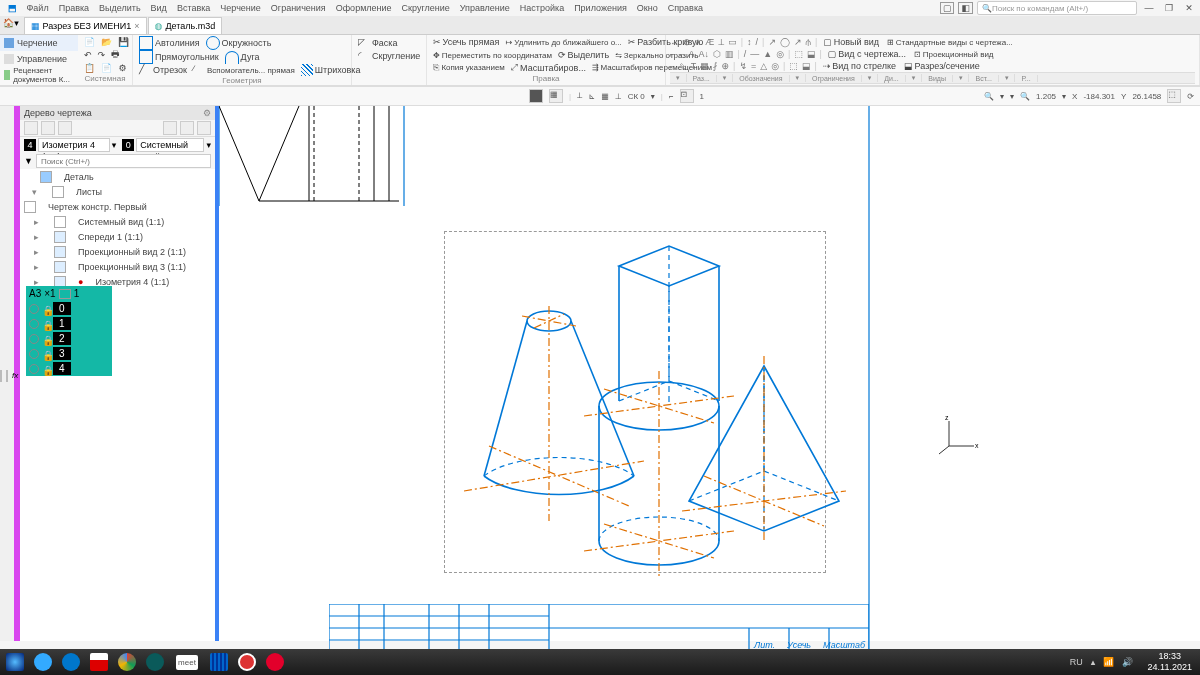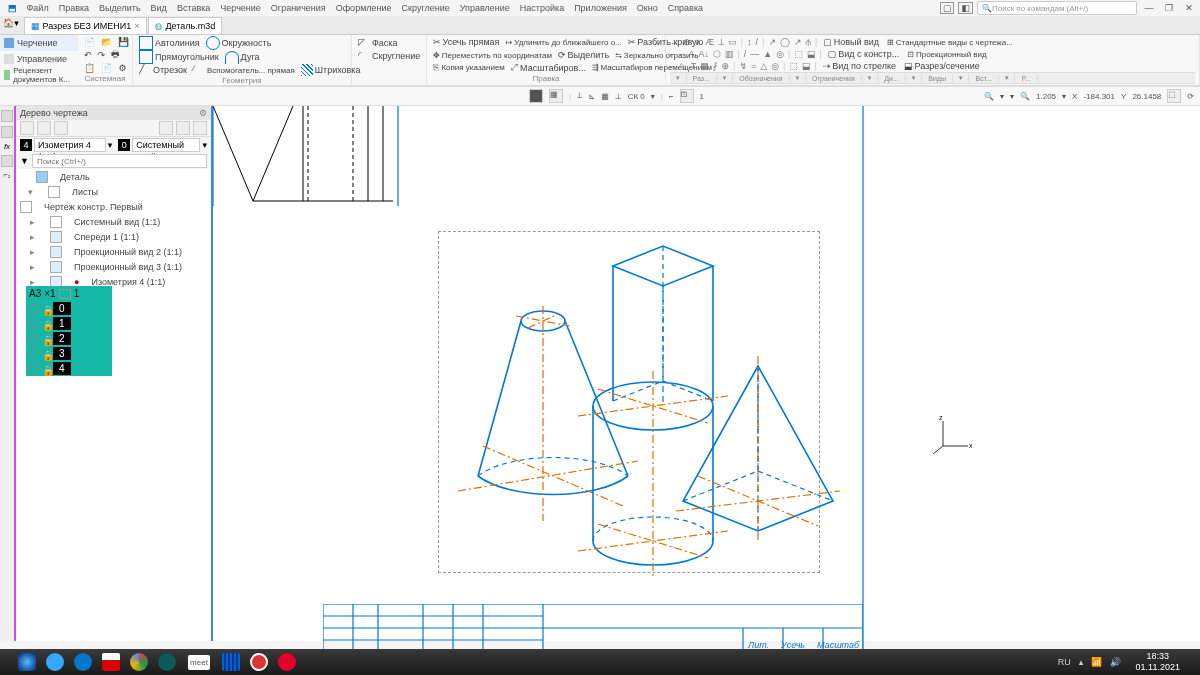--- a/index.html
+++ b/index.html
@@ -13,23 +13,23 @@
 .ribbon{height:50px;background:#f8f8f8;display:flex;border-bottom:1px solid #ddd}
 .left-mode{width:78px;display:flex;flex-direction:column}
 .mode-btn{height:16px;display:flex;align-items:center;gap:3px;padding:0 4px;font-size:9px;color:#444}
 .mode-btn .ico{width:10px;height:10px;display:inline-block}
 .ribbon-group{display:flex;flex-direction:column;justify-content:space-between;padding:1px 4px;border-right:1px solid #e5e5e5}
 .rg-row{display:flex;gap:2px;align-items:center;height:15px}
 .rbtn{display:flex;align-items:center;gap:2px;font-size:9px;color:#444;padding:0 2px;white-space:nowrap}
 .rbtn .ico{width:12px;height:12px;display:inline-block}
 .rg-lbl{font-size:8px;color:#888;text-align:center;height:10px;line-height:10px}
 .workspace{display:flex;height:535px;position:relative}
-.left-rail{width:14px;background:#f0f0f0;border-right:2px solid #d946ef;display:flex;flex-direction:column;align-items:center;gap:4px;padding-top:4px}
+.left-rail{width:14px;background:#f0f0f0;border-right:6px solid #d946ef;display:flex;flex-direction:row;align-items:center;gap:4px;padding-top:4px}
 .rail-ico{width:10px;height:10px;background:#ddd;border:1px solid #bbb}
-.left-panel{width:195px;background:#f5f5f5;border-right:2px solid #3b82f6;display:flex;flex-direction:column}
+.left-panel{width:195px;background:#f5f5f5;border-right:4px solid #3b82f6;display:flex;flex-direction:column}
 .panel-hdr{height:14px;background:#e5e5e5;display:flex;align-items:center;padding:0 4px;font-size:9px;color:#444}
 .panel-hdr .gear{margin-left:auto;color:#888}
 .panel-tools{height:16px;display:flex;align-items:center;gap:3px;padding:0 4px;border-bottom:1px solid #ddd}
 .panel-tools span{width:12px;height:12px;background:#eee;border:1px solid #ccc;display:inline-block}
 .view-select{height:16px;display:flex;align-items:center;padding:0 4px;gap:2px;font-size:9px}
 .view-select .num{width:14px;height:12px;background:#000;color:#fff;text-align:center;line-height:12px}
 .view-select .txt{background:#fff;border:1px solid #ccc;padding:0 3px;height:12px;line-height:12px}
 .search-row{height:16px;display:flex;align-items:center;padding:0 4px;gap:3px}
 .search-row input{flex:1;height:12px;border:1px solid #ccc;font-size:8px;padding:0 4px;color:#999}
 .tree-area{flex:1;background:#fff;overflow:hidden;font-size:9px}
@@ -41,21 +41,21 @@
 .layer-row .blk{padding:0 6px;background:#000;color:#fff;text-align:center;line-height:13px;height:13px}
 .layer-row .eye{width:8px;height:8px;border:1px solid #888;border-radius:50%}
 .layer-row .lock{width:8px;height:8px}
 .canvas{flex:1;background:#fff;position:relative}
 .canvas svg{position:absolute}
 .vp-box{position:absolute;border:1px dashed #999}
 .coord-bar{height:18px;display:flex;align-items:center;padding:0 6px;gap:6px;background:#f8f8f8;border-top:1px solid #ddd;border-bottom:1px solid #ddd;font-size:8px;color:#555}
 .coord-bar .sep{color:#ccc}
 .coord-bar .right{margin-left:auto;display:flex;gap:6px;align-items:center}
 .coord-bar .smbtn{width:12px;height:12px;border:1px solid #ccc;background:#eee}
-.taskbar{position:absolute;bottom:0;left:0;right:0;height:26px;background:linear-gradient(#3a3a3a,#1a1a1a);display:flex;align-items:center;padding:0 14px;gap:2px}
+.taskbar{position:absolute;bottom:0;left:0;right:0;height:26px;background:linear-gradient(#3a3a3a,#1a1a1a);display:flex;align-items:center;padding:0 2px;gap:2px}
 .tb-item{width:26px;height:22px;display:flex;align-items:center;justify-content:center}
 .tb-item .ico{width:18px;height:18px;border-radius:2px}
 .tb-clock{margin-left:auto;color:#fff;text-align:center;font-size:9px;line-height:11px;padding:0 6px}
 .blue{stroke:#0078d7;fill:none}
 .dashb{stroke:#0078d7;fill:none;stroke-dasharray:5,4}
 .orange{stroke:#e07000;fill:none;stroke-dasharray:8,3,2,3}
 .thin{stroke-width:1.2}
 .thick{stroke-width:1.6}
 .sec-bar{height:12px;background:#eee;border-top:1px solid #ddd;border-bottom:1px solid #ddd;display:flex;font-size:7px;color:#888;align-items:center}
 .sec-bar span{padding:0 6px;border-right:1px solid #ddd}
@@ -240,21 +240,21 @@
         <span>▥</span>
       <span style="color:#ccc">|</span>
       <span>/</span>
         <span>—</span>
         <span>▲</span>
         <span>◎</span>
       <span style="color:#ccc">|</span>
       <span>⬚</span>
         <span>⬓</span>
       <span style="color:#ccc">|</span>
-      <span class="rbtn">▢ <span>Вид с констр...</span></span>
+      <span class="rbtn">▢ <span>Вид с чертежа...</span></span>
       <span class="rbtn" style="font-size:8px">⊡ <span>Проекционный вид</span></span>
     </div>
     <div class="rg-row" style="gap:4px;color:#777">
       <span>⌐</span>
         <span>⬂</span>
         <span>T</span>
         <span>▦</span>
         <span>⨏</span>
         <span>⊕</span>
       <span style="color:#ccc">|</span>
@@ -556,16 +556,16 @@
   <div class="tb-item">
       <span class="ico" style="background:#e3002b;border-radius:50%"></span>
     </div>
   <div style="margin-left:auto;display:flex;align-items:center;gap:8px;color:#ccc;font-size:9px">
     <span>RU</span>
     <span>▴</span>
     <span>📶</span>
     <span>🔊</span>
     <div class="tb-clock">
         <div>18:33</div>
-        <div>01.11.2021</div>
+        <div>24.11.2021</div>
       </div>
   </div>
 </div>
 
 </body></html>

